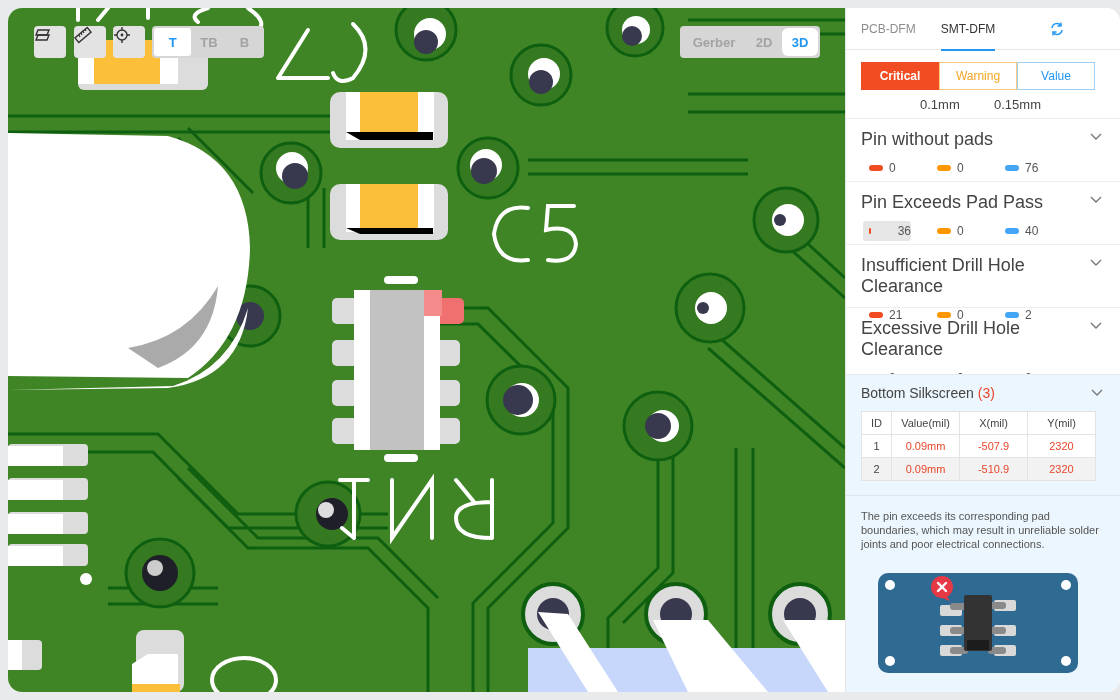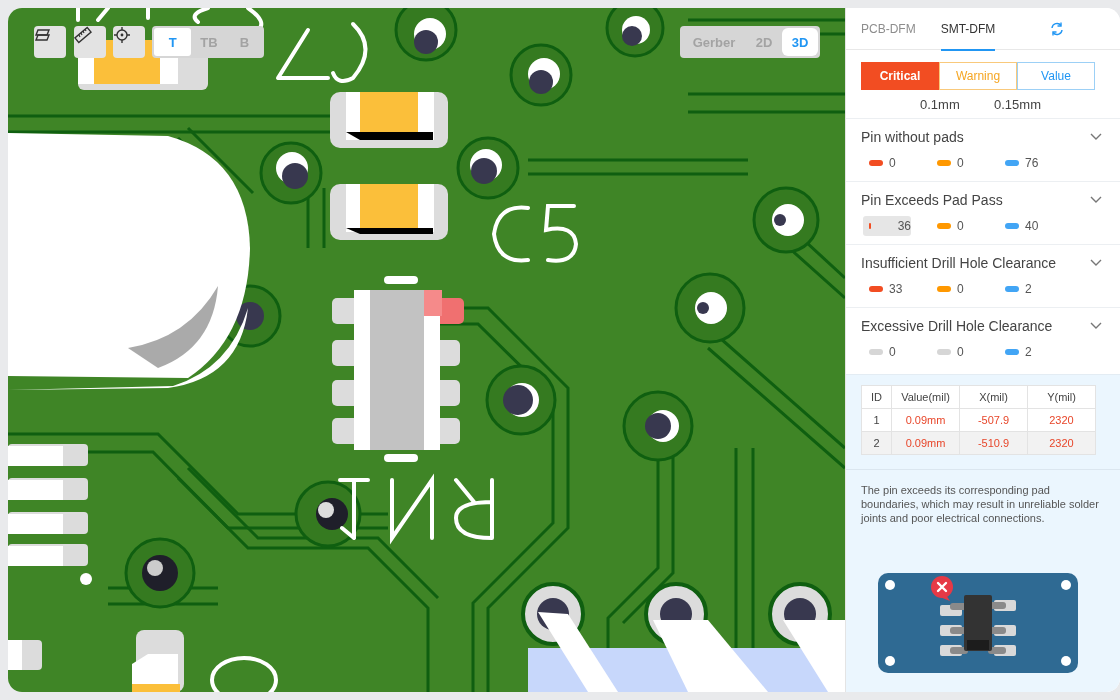--- a/index.html
+++ b/index.html
@@ -21,21 +21,21 @@
   .tab.active::after { content: ""; position: absolute; left: 0; right: 0; bottom: -1px; height: 2px; background: #2196f3; }
   .refresh { margin-left: 6px; display: inline-flex; }
   .levels { display: flex; margin: 12px 0 0 15px; }
   .level { height: 28px; display: flex; align-items: center; justify-content: center; font-size: 12px; border: 1px solid; }
   .level.crit { width: 78px; background: #f24d22; border-color: #f24d22; color: #fff; font-weight: bold; }
   .level.warn { width: 78px; color: #f5a623; border-color: #f9c97b; background: #fff; }
   .level.pass { width: 78px; color: #2196f3; border-color: #9cd0f6; background: #fff; }
   .thresholds { position: relative; height: 28px; font-size: 13px; color: #444; text-align: right; }
   .thresholds span { position: absolute; top: 7px; }
   .section { border-top: 1px solid #eceff2; padding: 10px 15px 0 15px; height: 63px; position: relative; }
-  .section-title { font-size: 14px; color: #444; }
+  .section-title { font-size: 18px; color: #444; }
   .chev { position: absolute; right: 18px; top: 14px; }
   .counts { display: flex; margin-top: 8px; margin-left: 2px; }
   .count { display: flex; align-items: center; font-size: 12px; color: #555; width: 68px; height: 20px; padding-left: 6px; border-radius: 3px; }
   .count.hl { background: #e6e6e6; width: 48px; margin-right: 20px; gap: 21px; }
   .swatch { width: 14px; height: 6px; border-radius: 3px; margin-right: 6px; }
   .detail { background: #ebf6fe; border-top: 1px solid #e3ecf3; position: absolute; left: 0; top: 366px; width: 275px; height: 318px; }
   .detail-title { font-size: 14px; color: #444; padding: 10px 15px 0 15px; position: relative; }
   .detail-title .red { color: #e8462a; }
   table { border-collapse: collapse; margin: 10px 0 0 15px; width: 235px; font-size: 11px; background: #fff; }
   th, td { border: 1px solid #e3e3e3; height: 23px; text-align: center; font-weight: normal; color: #444; }
@@ -325,21 +325,21 @@
     </div>
 
     <div class="section">
       <div class="section-title">Insufficient Drill Hole Clearance</div>
       <svg class="chev" width="12" height="8" viewBox="0 0 12 8">
           <path d="M1 1 L6 6 L11 1" fill="none" stroke="#777" stroke-width="1.4"></path>
         </svg>
       <div class="counts">
         <div class="count">
             <span class="swatch" style="background:#f24d22"></span>
-            <span>33</span>
+            <span>21</span>
           </div>
         <div class="count">
             <span class="swatch" style="background:#ff9800"></span>
             <span>0</span>
           </div>
         <div class="count">
             <span class="swatch" style="background:#42a5f5"></span>
             <span>2</span>
           </div>
       </div>
@@ -360,20 +360,27 @@
             <span>0</span>
           </div>
         <div class="count">
             <span class="swatch" style="background:#42a5f5"></span>
             <span>2</span>
           </div>
       </div>
     </div>
 
     <div class="detail">
+      <div class="detail-title">
+        <span>Bottom Silkscreen</span>
+        <span class="red">(3)</span>
+        <svg class="chev" width="12" height="8" viewBox="0 0 12 8" style="top:14px;">
+            <path d="M1 1 L6 6 L11 1" fill="none" stroke="#777" stroke-width="1.4"></path>
+          </svg>
+      </div>
       <table>
         <tbody>
             <tr>
           <th style="width:30px;">ID</th>
           <th style="width:68px;">Value(mil)</th>
           <th style="width:68px;">X(mil)</th>
           <th>Y(mil)</th>
         </tr>
         <tr>
           <td>1</td>

